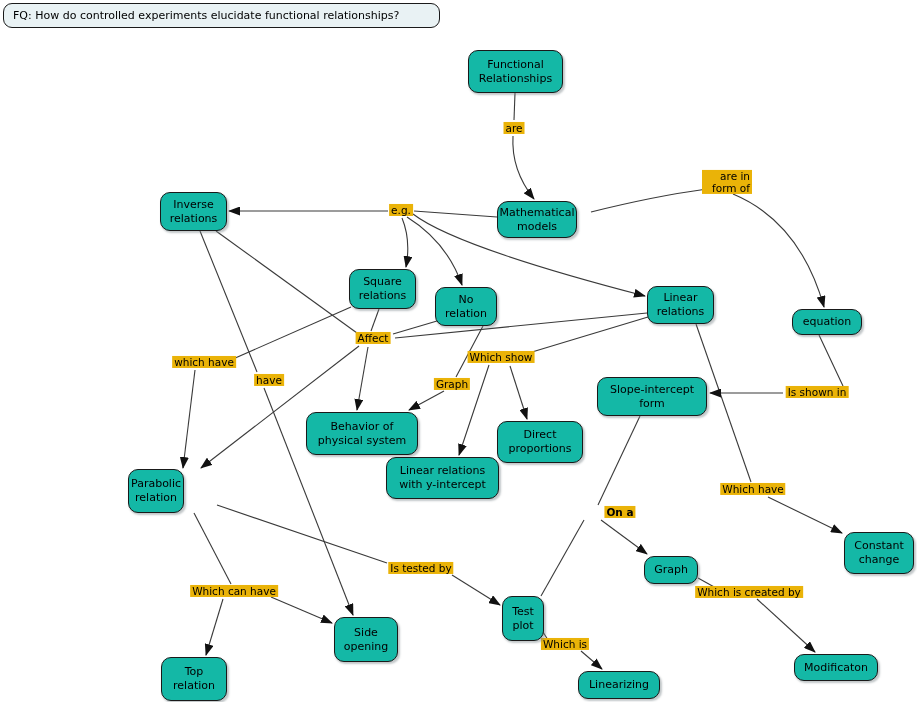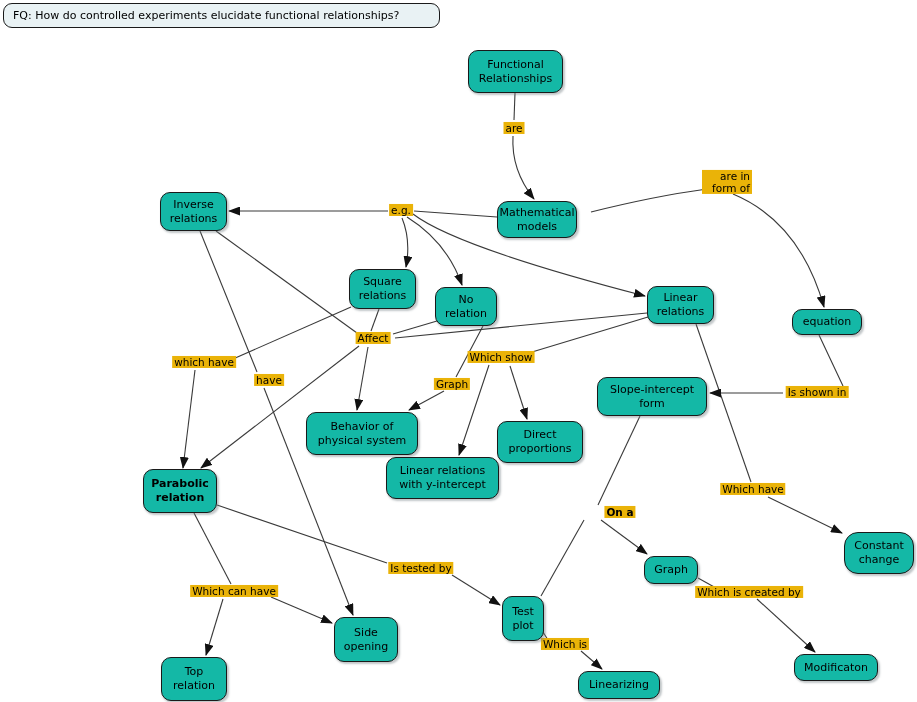--- a/index.html
+++ b/index.html
@@ -78,22 +78,22 @@
       <div class="node" style="left: 497px; top: 201px; width: 80px; height: 37px; border-radius: 11px;">Mathematical models</div>
       <div class="node" style="left: 160px; top: 192px; width: 67px; height: 39px;">Inverse relations</div>
       <div class="node" style="left: 349px; top: 269px; width: 67px; height: 40px; text-align: center;">Square relations</div>
       <div class="node" style="left: 435px; top: 287px; width: 62px; height: 39px;">No relation</div>
       <div class="node" style="left: 647px; top: 286px; width: 67px; height: 38px;">Linear relations</div>
       <div class="node" style="left: 792px; top: 309px; width: 70px; height: 26px;">equation</div>
       <div class="node" style="left: 597px; top: 377px; width: 110px; height: 39px;">Slope-intercept form</div>
       <div class="node" style="left: 306px; top: 412px; width: 112px; height: 43px;">Behavior of physical system</div>
       <div class="node" style="left: 497px; top: 421px; width: 86px; height: 42px;">Direct proportions</div>
       <div class="node" style="left: 386px; top: 457px; width: 113px; height: 42px;">Linear relations with y-intercept</div>
-      <div class="node" style="left: 143px; top: 469px; width: 74px; height: 44px; font-weight: bold;">Parabolic relation</div>
-      <div class="node" style="left: 844px; top: 532px; width: 70px; height: 42px; border-radius: 14px;">Constant change</div>
+      <div class="node" style="left: 128px; top: 469px; width: 56px; height: 44px;">Parabolic relation</div>
+      <div class="node" style="left: 844px; top: 532px; width: 70px; height: 42px;">Constant change</div>
       <div class="node" style="left: 644px; top: 556px; width: 54px; height: 28px;">Graph</div>
       <div class="node" style="left: 502px; top: 596px; width: 42px; height: 45px;">Test plot</div>
       <div class="node" style="left: 334px; top: 617px; width: 64px; height: 45px;">Side opening</div>
       <div class="node" style="left: 161px; top: 657px; width: 66px; height: 44px;">Top relation</div>
       <div class="node" style="left: 578px; top: 671px; width: 82px; height: 28px;">Linearizing</div>
       <div class="node" style="left: 794px; top: 654px; width: 84px; height: 27px;">Modificaton</div>
     </div>
   <div id="label-layer">
       <div class="link-label" style="left: 514px; top: 128px;">are</div>
       <div class="link-label" style="left: 401px; top: 210px;">e.g.</div>

